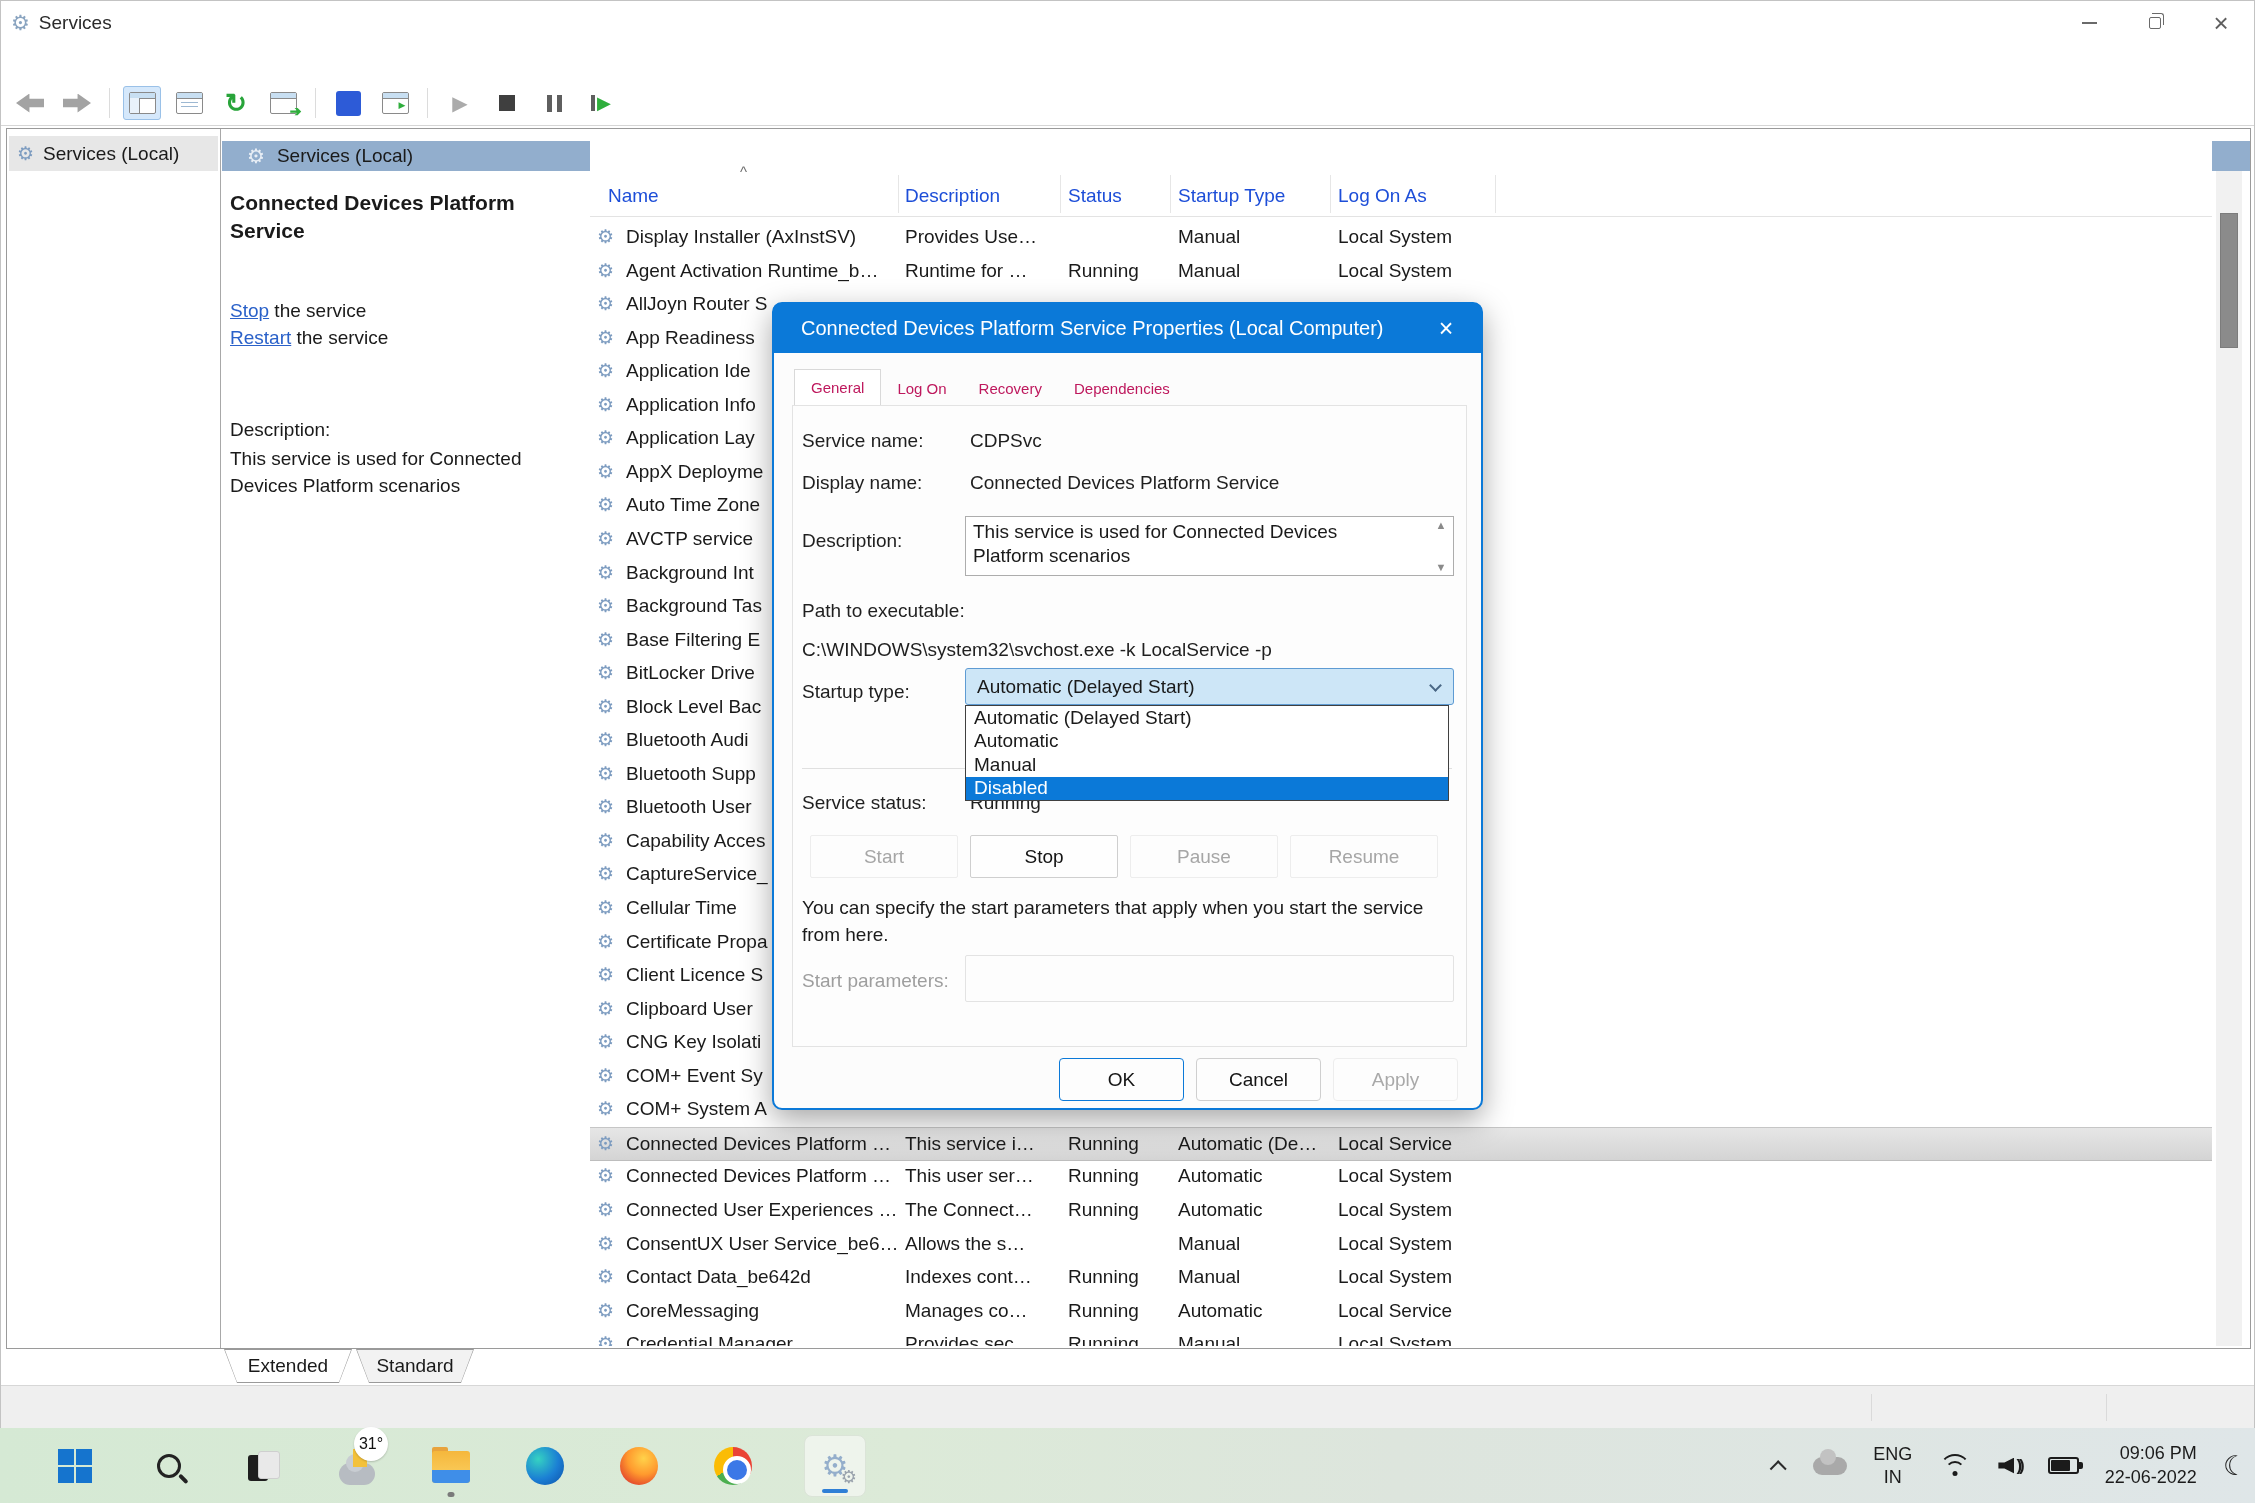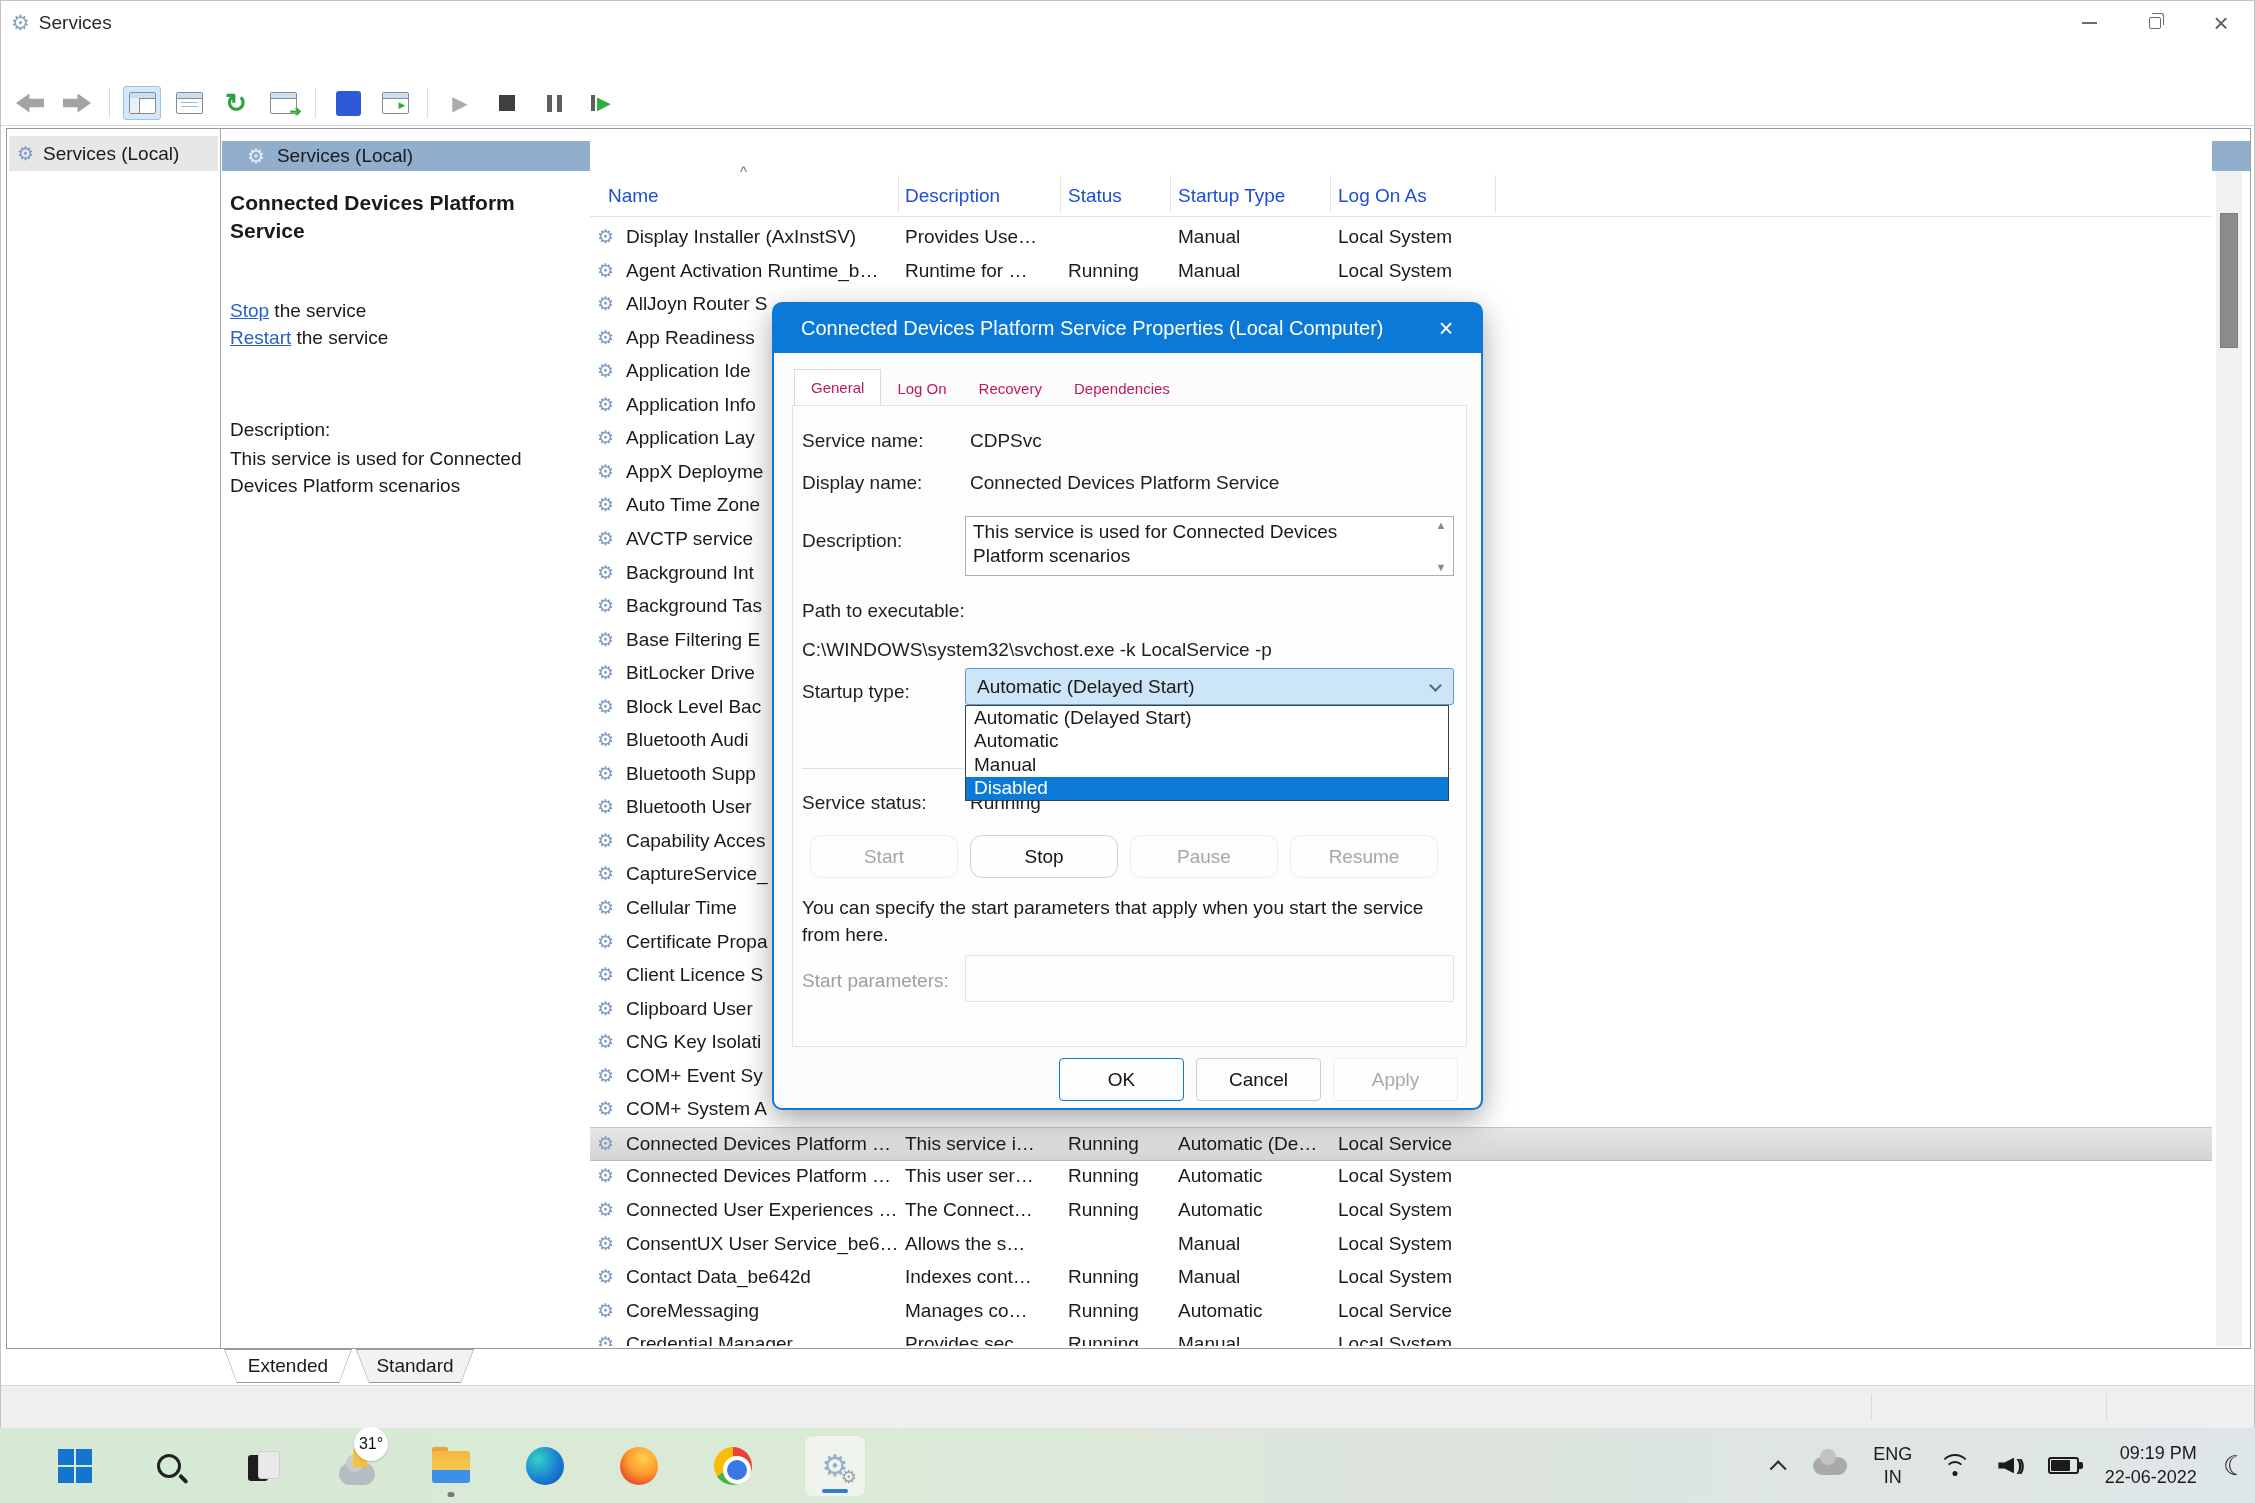--- a/index.html
+++ b/index.html
@@ -97,21 +97,21 @@
   .desc-box { position:absolute; left:191px; top:212px; width:489px; height:60px; border:1px solid #adadad; background:#fff; overflow:hidden; }
   .desc-box .txt { position:absolute; left:7px; top:3px; width:440px; line-height:1.25; }
   .desc-box .scrolls { position:absolute; right:2px; top:2px; bottom:2px; width:20px; display:flex; flex-direction:column; justify-content:space-between; align-items:center; color:#8a8a8a; font-size:11px; }
   .combo { position:absolute; left:191px; top:364px; width:489px; height:37px; background:#cde6f7; border:1px solid #5e9bd3; border-radius:3px; display:flex; align-items:center; }
   .combo .val { margin-left:11px; }
   .combo .chev { position:absolute; right:13px; top:12px; width:9px; height:9px; border-right:2px solid #4a6785; border-bottom:2px solid #4a6785; transform:rotate(45deg); }
   .ddlist { position:absolute; left:191px; top:401px; width:484px; border:1px solid #404040; background:#fff; z-index:5; }
   .ddopt { height:23.5px; padding-left:8px; display:flex; align-items:center; font-size:19px; }
   .ddopt.hl { background:#0b79d8; color:#fff; }
   .dlg-sep { position:absolute; left:28px; top:464px; width:650px; height:1px; background:#e0e0e0; }
-  .sbtn { position:absolute; top:531px; width:148px; height:43px; border-radius:12px; display:flex; align-items:center; justify-content:center; font-size:19px; }
+  .sbtn { position:absolute; top:531px; width:148px; height:43px; border-radius:2px; display:flex; align-items:center; justify-content:center; font-size:19px; }
   .sbtn.disabled { background:#fdfdfd; border:1px solid #ededed; color:#a6a6a6; }
   .sbtn.enabled { background:#fefefe; border:1px solid #cfcfcf; color:#141414; }
   .dlg-note { position:absolute; left:28px; top:591px; width:640px; line-height:1.4; }
   .sp-label { position:absolute; left:28px; top:666px; color:#9e9e9e; }
   .sp-input { position:absolute; left:191px; top:651px; width:489px; height:47px; border:1px solid #e3e3e3; background:#fdfdfd; border-radius:2px; }
   .fbtn { position:absolute; top:754px; width:125px; height:43px; border-radius:4px; display:flex; align-items:center; justify-content:center; font-size:19px; background:#fdfdfd; }
   .fbtn.ok { border:1.5px solid #0b79d8; color:#141414; }
   .fbtn.cancel { border:1px solid #cfcfcf; color:#141414; }
   .fbtn.apply { border:1px solid #ededed; color:#a9a9a9; }
   
@@ -687,19 +687,19 @@
           <i class="dot"></i>
         </span>
       <span class="vol-glyph">
           <span class="spk"></span>
           <span class="wav">))</span>
         </span>
       <span class="batt-glyph">
           <span class="fill"></span>
         </span>
       <div class="clock">
-        <div>09:19 PM</div>
+        <div>09:06 PM</div>
         <div>22-06-2022</div>
       </div>
       <span class="moon-glyph">☽</span>
     </div>
   </div>
 </div>
 
 </body></html>

